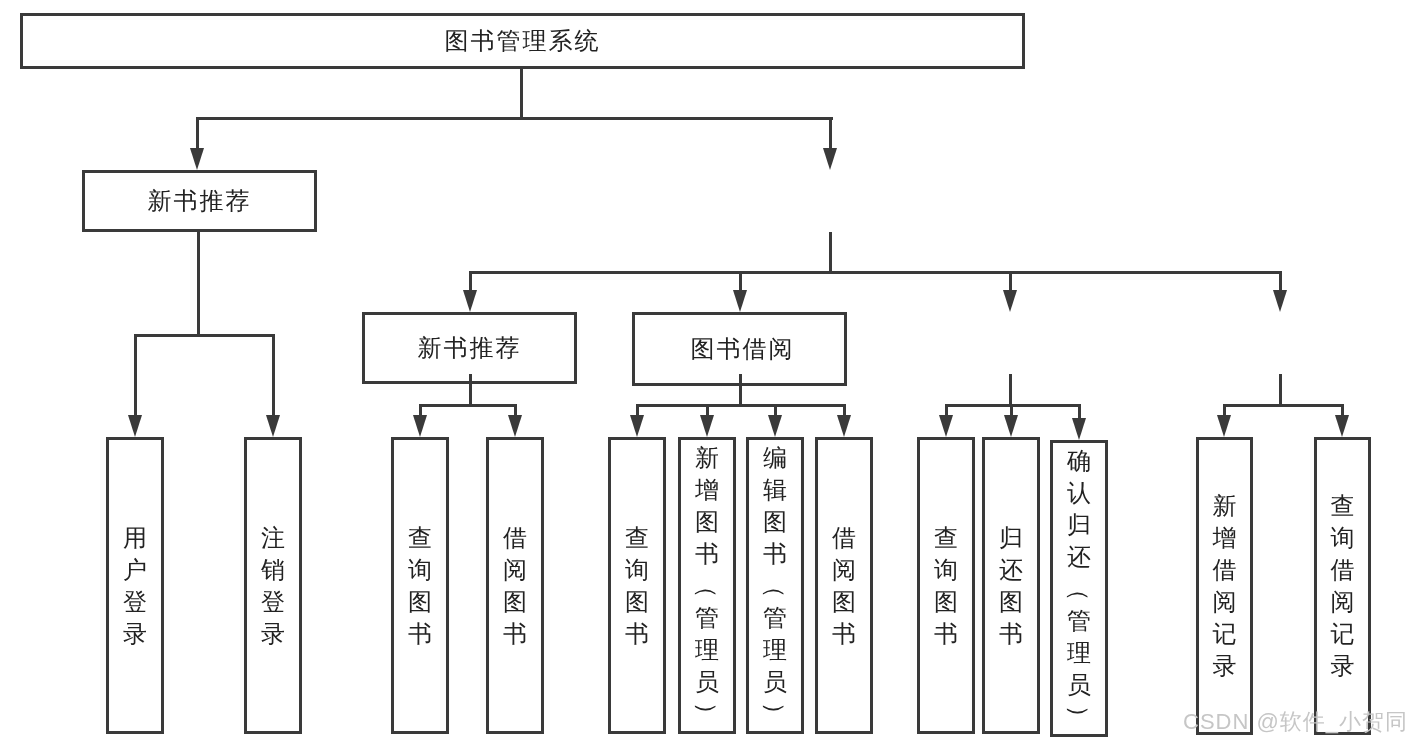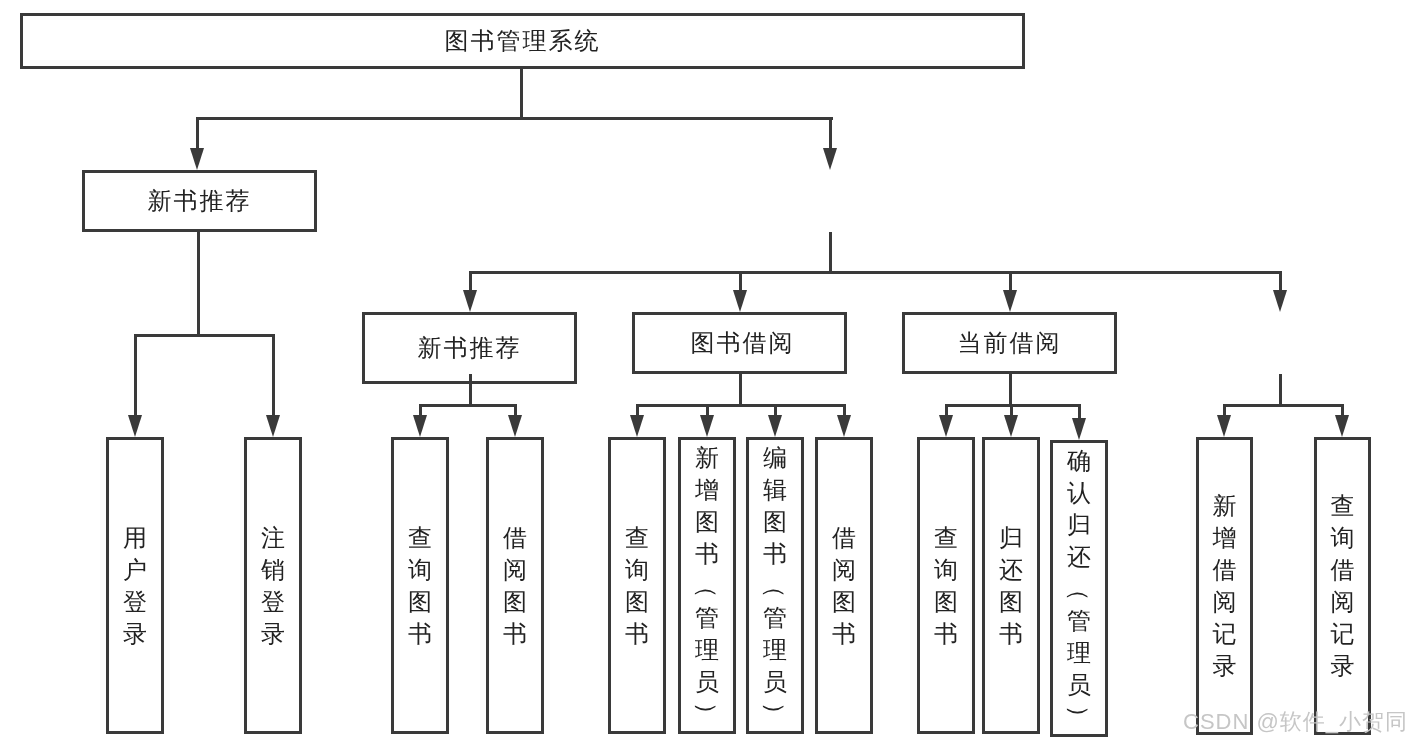--- a/index.html
+++ b/index.html
@@ -92,25 +92,22 @@
   <div class="vline" style="left:739px;top:271px;height:20px;"></div>
   <div class="ahead" style="left:733px;top:290px;"></div>
   <div class="vline" style="left:1009px;top:271px;height:20px;"></div>
   <div class="ahead" style="left:1003px;top:290px;"></div>
   <div class="vline" style="left:1279px;top:271px;height:20px;"></div>
   <div class="ahead" style="left:1273px;top:290px;"></div>
 
   <div class="box hbox" style="left:362px;top:312px;width:215px;height:72px;">
     <span>新书推荐</span>
   </div>
-  <div class="box hbox" style="left:632px;top:312px;width:215px;height:62px;padding-left:6px;">
+  <div class="box hbox" style="left:632px;top:312px;width:215px;height:74px;padding-left:6px;">
     <span>图书借阅</span>
-  </div>
-  <div class="box hbox" style="left:902px;top:312px;width:215px;height:62px;">
-    <span>当前借阅</span>
   </div>
 
   <div class="vline" style="left:469px;top:374px;height:33px;"></div>
   <div class="hline" style="left:419px;top:404px;width:98px;"></div>
   <div class="vline" style="left:419px;top:404px;height:12px;"></div>
   <div class="ahead" style="left:413px;top:415px;"></div>
   <div class="vline" style="left:514px;top:404px;height:12px;"></div>
   <div class="ahead" style="left:508px;top:415px;"></div>
   <div class="box vbox" style="left:391px;top:437px;width:58px;height:297px;">
     <div class="v-text">

